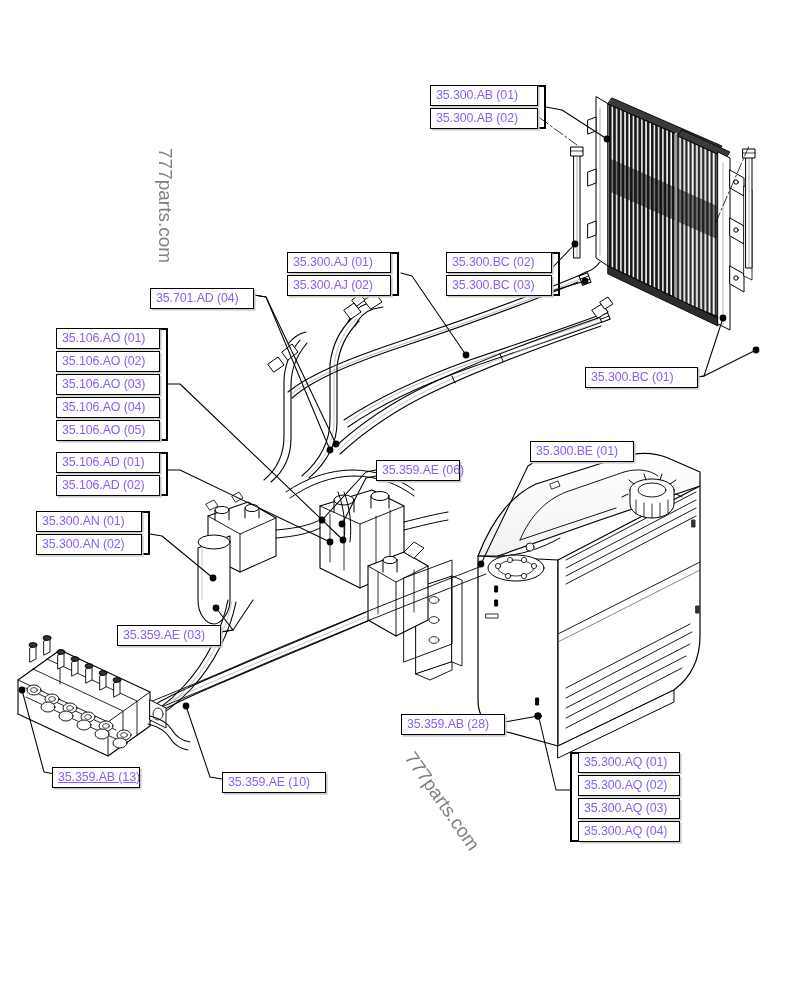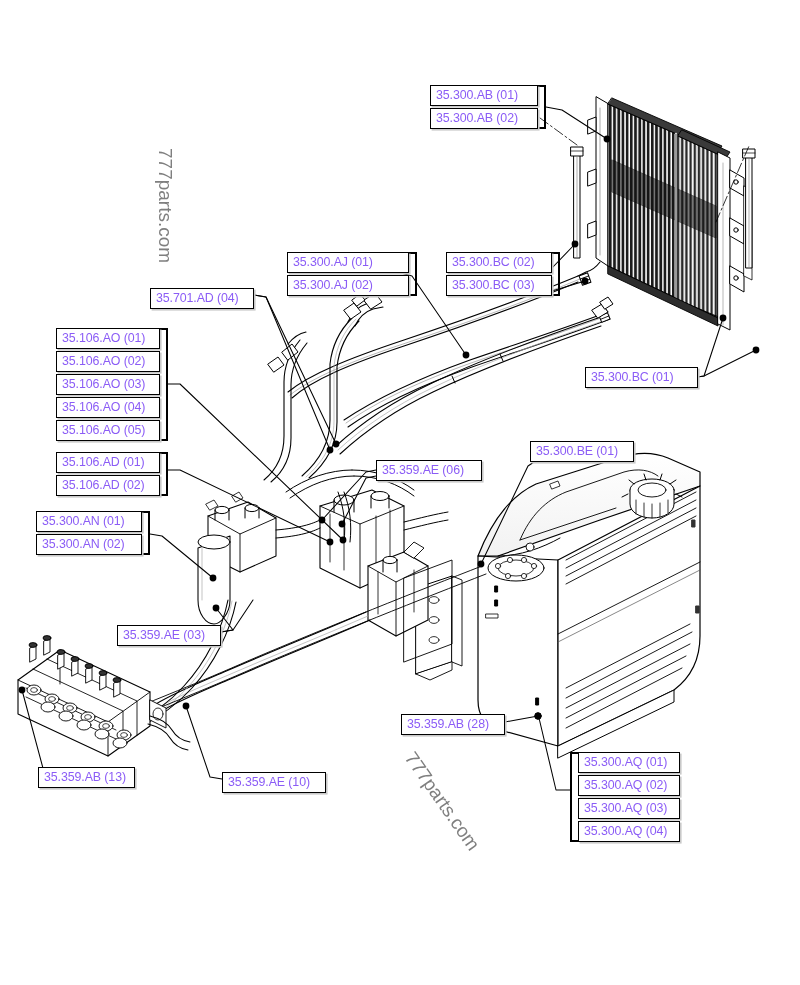--- a/index.html
+++ b/index.html
@@ -444,21 +444,21 @@
   <div class="wm" style="left:418px;top:748px;transform:rotate(55deg);transform-origin:0 0;">777parts.com</div>
 
   <div class="cgroup" style="left:430px;top:85px;width:108px;">
     <div class="brk right">
         <span></span>
       </div>
     <div class="callout g">35.300.AB (01)</div>
     <div class="callout g">35.300.AB (02)</div>
   </div>
 
-  <div class="cgroup" style="left:287px;top:252px;width:122px;">
+  <div class="cgroup" style="left:287px;top:252px;width:104px;">
     <div class="brk right">
         <span></span>
       </div>
     <div class="callout g">35.300.AJ (01)</div>
     <div class="callout g">35.300.AJ (02)</div>
   </div>
 
   <div class="cgroup" style="left:430px;top:252px;width:106px;margin-left:16px;">
     <div class="brk right">
         <span></span>
@@ -499,20 +499,20 @@
         <span></span>
       </div>
     <div class="callout g">35.300.AQ (01)</div>
     <div class="callout g">35.300.AQ (02)</div>
     <div class="callout g">35.300.AQ (03)</div>
     <div class="callout g">35.300.AQ (04)</div>
   </div>
 
   <div class="callout" style="left:150px;top:288px;width:104px;">35.701.AD (04)</div>
   <div class="callout" style="left:585px;top:367px;width:113px;">35.300.BC (01)</div>
-  <div class="callout" style="left:376px;top:460px;width:106px;">35.359.AE (06)</div>
+  <div class="callout" style="left:376px;top:460px;width:84px;">35.359.AE (06)</div>
   <div class="callout" style="left:530px;top:441px;width:104px;">35.300.BE (01)</div>
   <div class="callout" style="left:117px;top:625px;width:104px;">35.359.AE (03)</div>
   <div class="callout" style="left:401px;top:714px;width:104px;">35.359.AB (28)</div>
-  <div class="callout" style="left:38px;top:767px;width:97px;">35.359.AB (13)</div>
+  <div class="callout" style="left:52px;top:767px;width:88px;text-decoration:underline;">35.359.AB (13)</div>
   <div class="callout" style="left:222px;top:772px;width:104px;">35.359.AE (10)</div>
 
 </div>
 
 </body></html>

